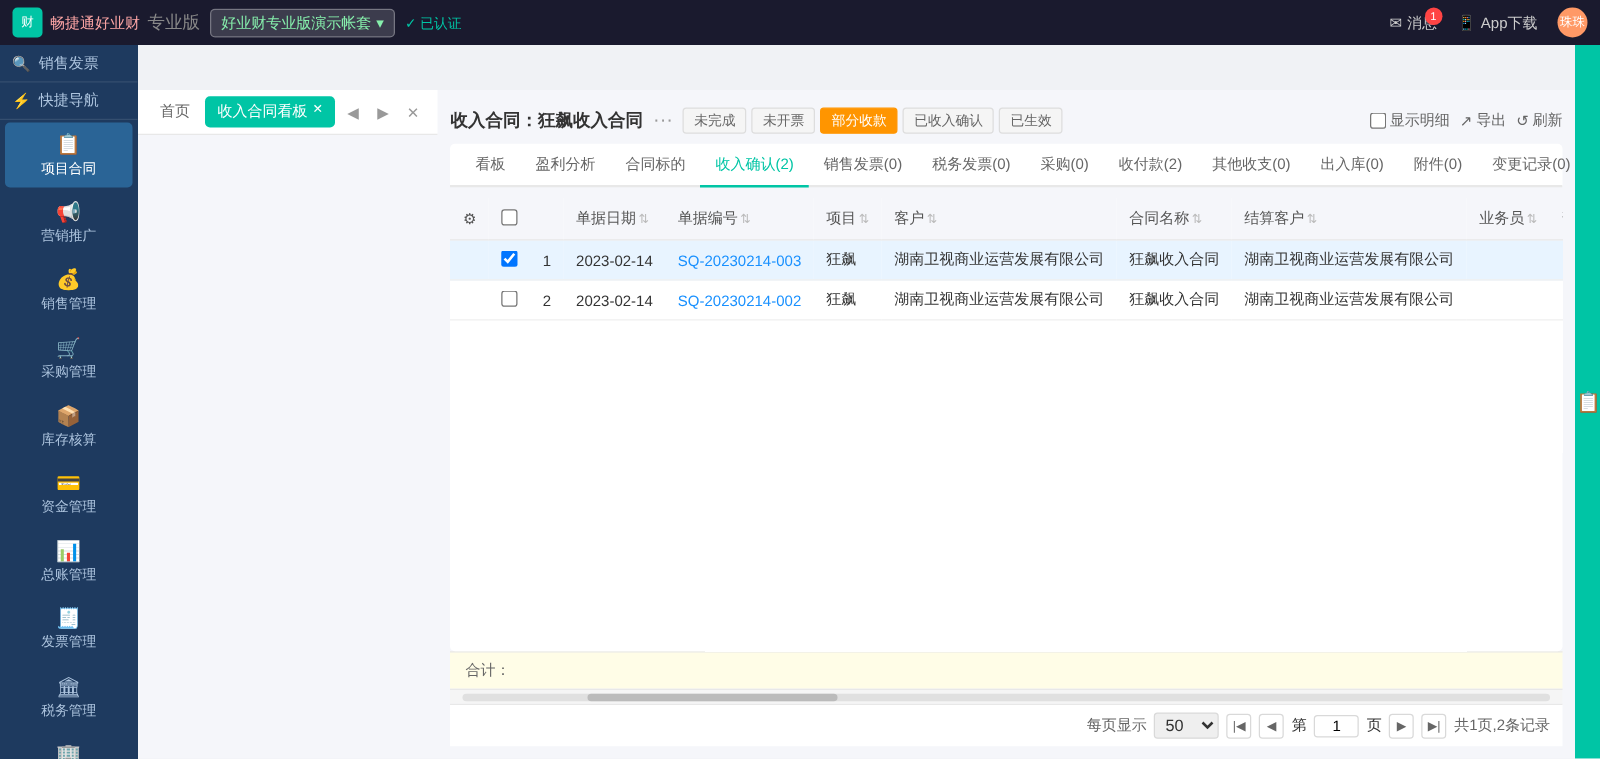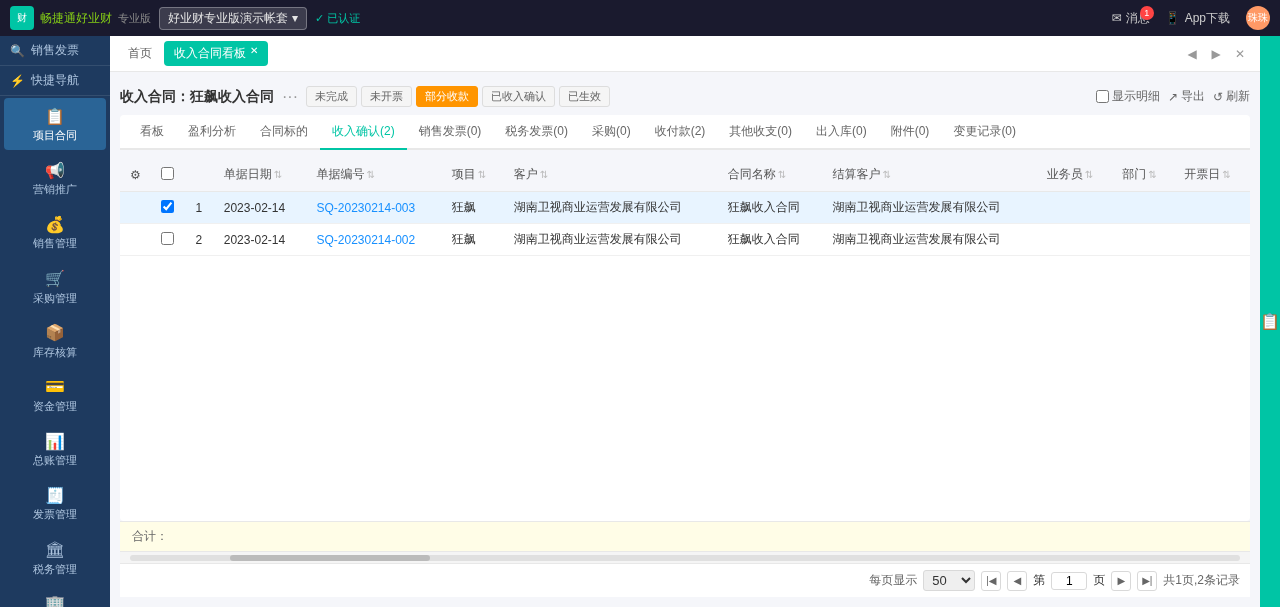--- a/index.html
+++ b/index.html
@@ -5,43 +5,43 @@
     * { box-sizing: border-box; margin: 0; padding: 0; }
     body { font-family: 'Microsoft YaHei', Arial, sans-serif; font-size: 12px; background: #f0f2f5; color: #333; overflow: hidden; }
     
     .app-container { display: flex; flex-direction: column; height: 607px; width: 1280px; }
     
     
     .top-bar { height: 36px; background: #1a1a2e; display: flex; align-items: center; padding: 0 10px; justify-content: space-between; flex-shrink: 0; }
     .top-bar-left { display: flex; align-items: center; gap: 8px; }
     .logo-area { display: flex; align-items: center; gap: 6px; }
     .logo-icon { width: 24px; height: 24px; background: #00c5a5; border-radius: 4px; display: flex; align-items: center; justify-content: center; color: white; font-size: 10px; }
-    .logo-text { color: #84cc16; font-size: 12px; }
-    .company-selector { background: rgba(255,255,255,0.15); border: 1px solid rgba(255,255,255,0.3); border-radius: 4px; padding: 2px 8px; color: #e5e5e5; font-size: 12px; display: flex; align-items: center; gap: 4px; cursor: pointer; }
+    .logo-text { color: #fca5a5; font-size: 12px; }
+    .company-selector { background: rgba(255,255,255,0.15); border: 1px solid rgba(255,255,255,0.3); border-radius: 4px; padding: 2px 8px; color: #86efac; font-size: 12px; display: flex; align-items: center; gap: 4px; cursor: pointer; }
     .verified-badge { color: #00c5a5; font-size: 11px; display: flex; align-items: center; gap: 3px; }
     .top-bar-right { display: flex; align-items: center; gap: 16px; }
     .top-action { display: flex; align-items: center; gap: 4px; color: #ccc; font-size: 12px; cursor: pointer; position: relative; }
     .badge { background: #ff4444; color: white; border-radius: 50%; width: 14px; height: 14px; font-size: 9px; display: flex; align-items: center; justify-content: center; position: absolute; top: -4px; right: -4px; }
     .avatar { width: 24px; height: 24px; background: #ff9966; border-radius: 50%; display: flex; align-items: center; justify-content: center; color: white; font-size: 10px; }
     
     
     .main-layout { display: flex; flex: 1; overflow: hidden; }
     
     
     .sidebar { width: 110px; background: #1e3a5f; display: flex; flex-direction: column; flex-shrink: 0; overflow-y: auto; }
     .sidebar::-webkit-scrollbar { width: 0; }
     .search-menu { padding: 8px 6px; border-bottom: 1px solid rgba(255,255,255,0.1); }
     .quick-nav { padding: 6px; border-bottom: 1px solid rgba(255,255,255,0.1); }
     .sidebar-item { display: flex; flex-direction: column; align-items: center; padding: 8px 4px; cursor: pointer; color: #adc4de; font-size: 11px; gap: 3px; border-radius: 4px; margin: 2px 4px; }
     .sidebar-item.active { background: #2a6496; color: #fff; }
     .sidebar-icon { width: 20px; height: 20px; display: flex; align-items: center; justify-content: center; font-size: 16px; }
     .sidebar-label { text-align: center; line-height: 1.2; }
     
     
-    .content-area { flex: 1; display: flex; flex-direction: column; overflow: hidden; background: #f5f6fa; }
+    .content-area { flex: 1; display: flex; flex-direction: row; overflow: hidden; background: #f5f6fa; margin-top: 36px; }
     
     
     .tab-bar { height: 36px; background: #fff; display: flex; align-items: center; padding: 0 10px; border-bottom: 1px solid #e8e8e8; gap: 4px; flex-shrink: 0; }
     .home-tab { color: #666; font-size: 12px; cursor: pointer; padding: 0 8px; }
     .page-tab { display: flex; align-items: flex-start; gap: 4px; background: #00c5a5; color: white; padding: 4px 10px; border-radius: 4px; font-size: 12px; cursor: pointer; }
     .page-tab .close-btn { font-size: 10px; cursor: pointer; }
     .tab-controls { margin-left: auto; display: flex; gap: 4px; }
     .tab-ctrl-btn { width: 20px; height: 20px; display: flex; align-items: center; justify-content: center; cursor: pointer; color: #999; font-size: 12px; }
     
     
@@ -97,21 +97,21 @@
 </head>
 <body>
 
 <div class="app-container">
 
   <div class="top-bar">
     <div class="top-bar-left">
       <div class="logo-area">
         <div class="logo-icon">财</div>
         <span class="logo-text">畅捷通好业财</span>
-        <span style="color:#888;font-size:11px;">专业版</span>
+        <span style="color:#888;font-size:14px;">专业版</span>
       </div>
       <div class="company-selector">
         <span>好业财专业版演示帐套</span>
         <span>▾</span>
       </div>
       <div class="verified-badge">
         <span>✓</span>
         <span>已认证</span>
       </div>
     </div>

